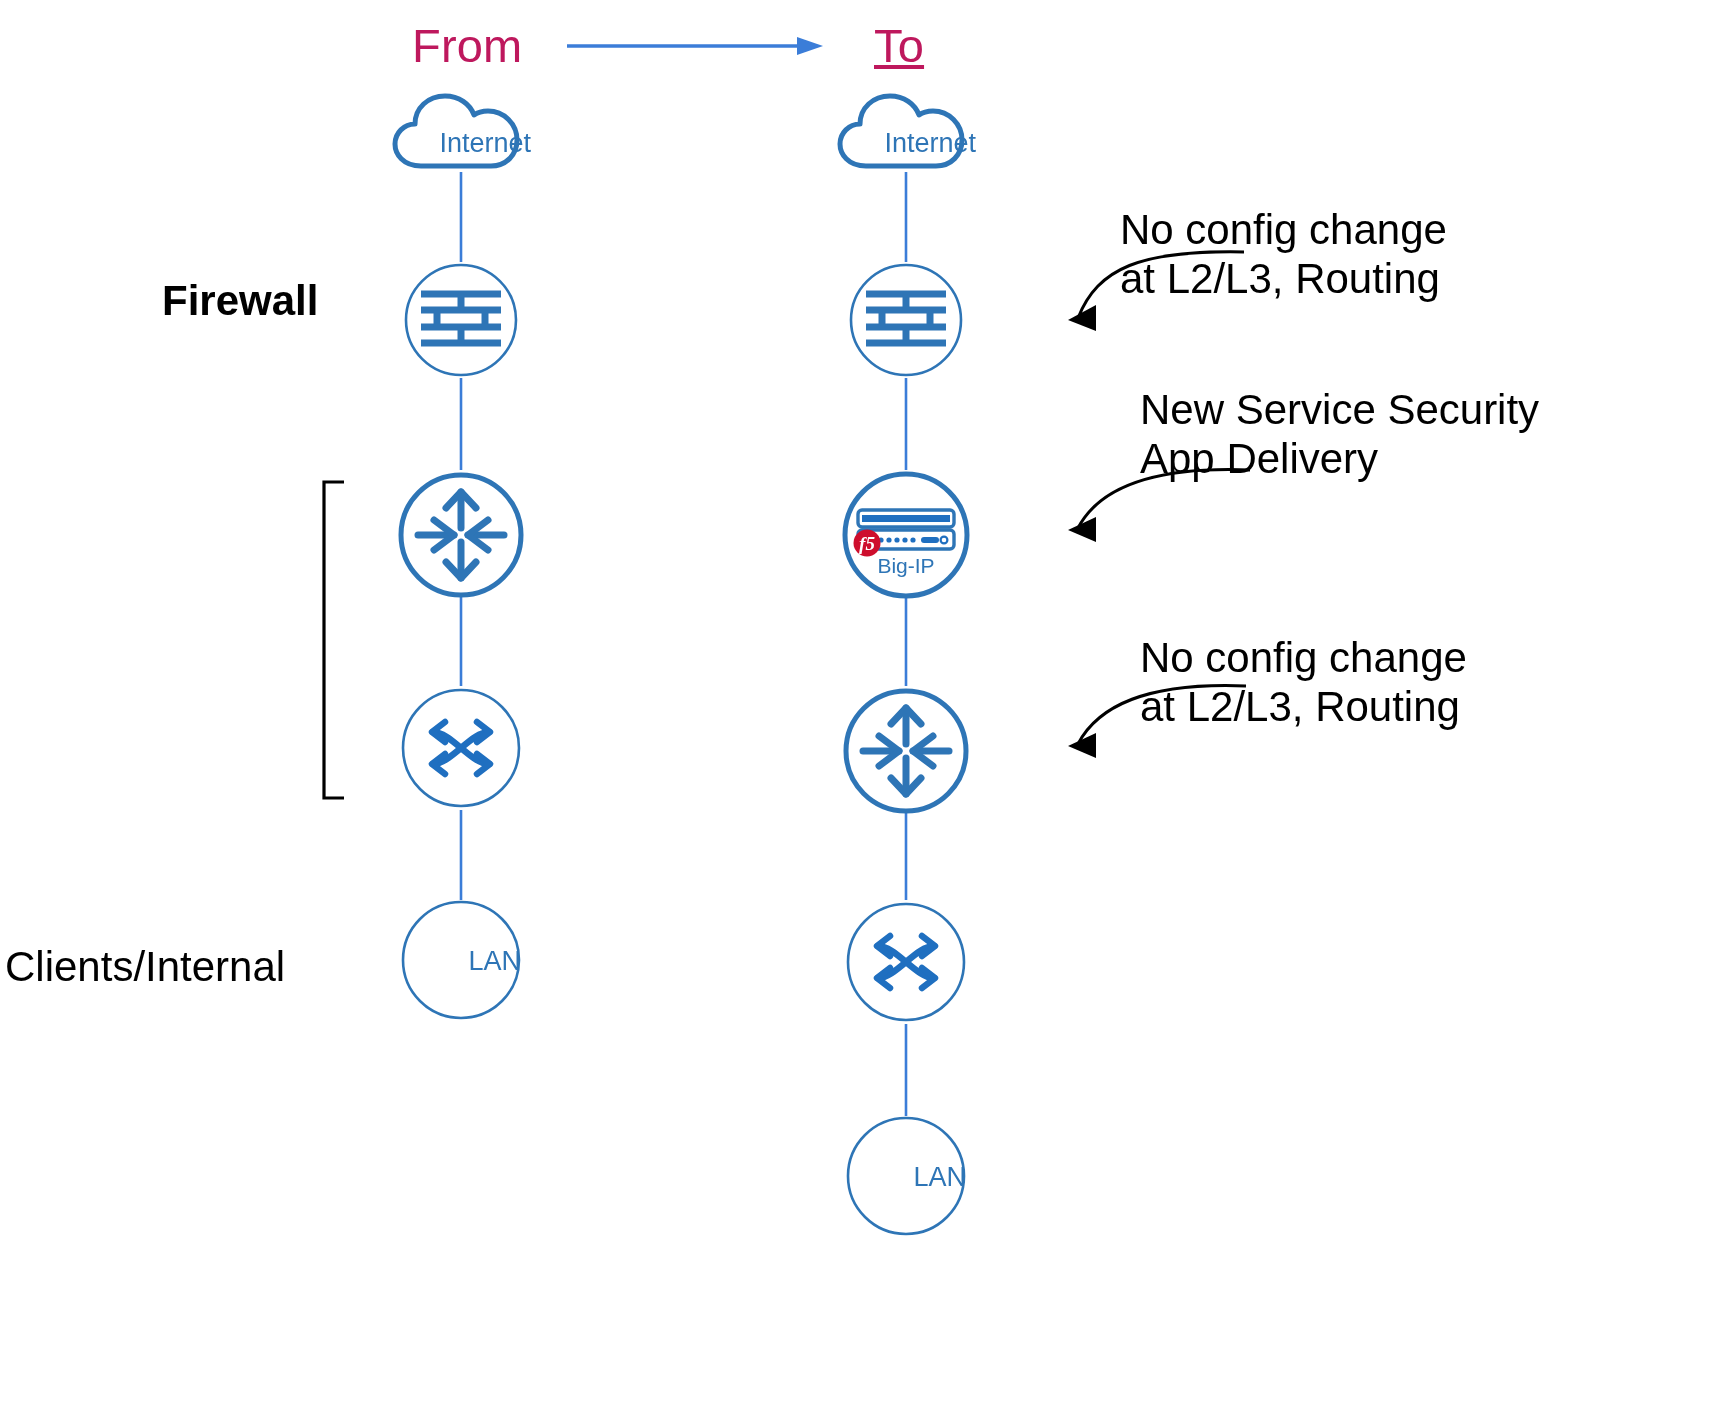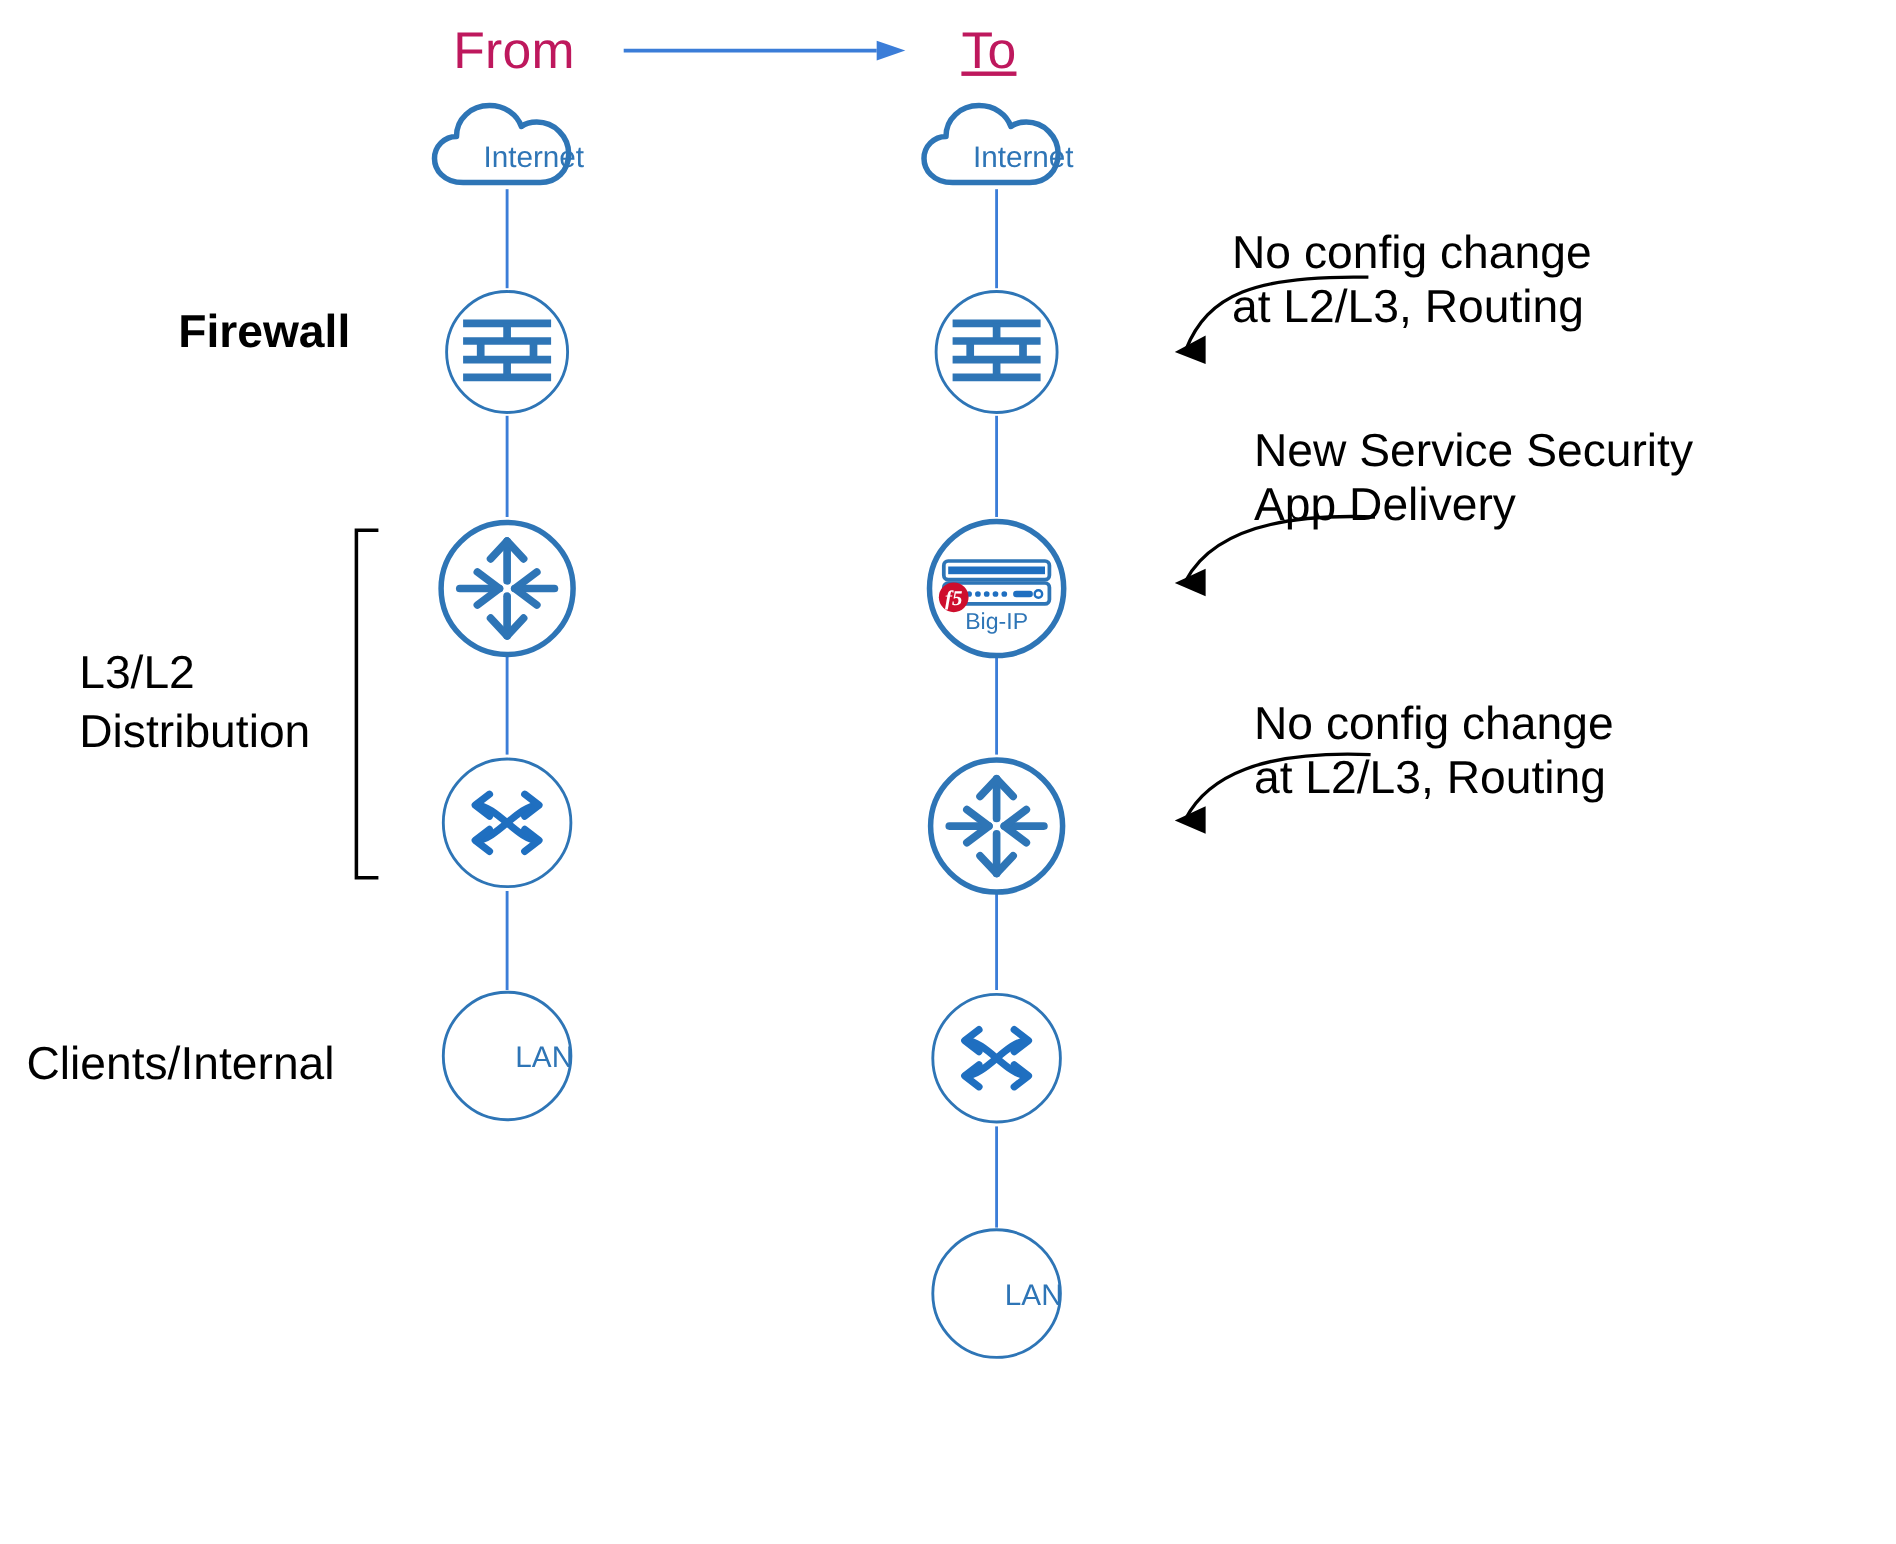--- a/index.html
+++ b/index.html
@@ -27,26 +27,22 @@
 
   <div class="abs" style="left:565px;top:24px;">
     <svg width="260" height="44" viewBox="0 0 260 44">
       <line x1="2" y1="22" x2="232" y2="22" stroke="#3B7DD8" stroke-width="3.5"></line>
       <polygon points="232,13 258,22 232,31" fill="#3B7DD8"></polygon>
     </svg>
   </div>
 
   <div class="abs sidelabel" style="left:162px;top:274px;font-weight:bold;">Firewall</div>
 
-  <div class="abs sidelabel" style="left:72px;top:584px;">
-    <div>L3/L2</div>
-    <div>Distribution</div>
-  </div>
-
-  <div class="abs sidelabel" style="left:24px;top:940px;">Clients/Internal</div>
+
+  <div class="abs sidelabel" style="left:5px;top:940px;">Clients/Internal</div>
 
   <div class="abs" style="left:318px;top:480px;">
     <svg width="30" height="320" viewBox="0 0 30 320">
       <path d="M26 2 L6 2 L6 318 L26 318" fill="none" stroke="#000" stroke-width="3.2"></path>
     </svg>
   </div>
 
   <div class="abs" style="left:0;top:0;width:1724px;height:1404px;pointer-events:none;">
     <svg width="1724" height="1404" viewBox="0 0 1724 1404">
       <line x1="461" y1="172" x2="461" y2="262" stroke="#3B7DD8" stroke-width="2.6"></line>

